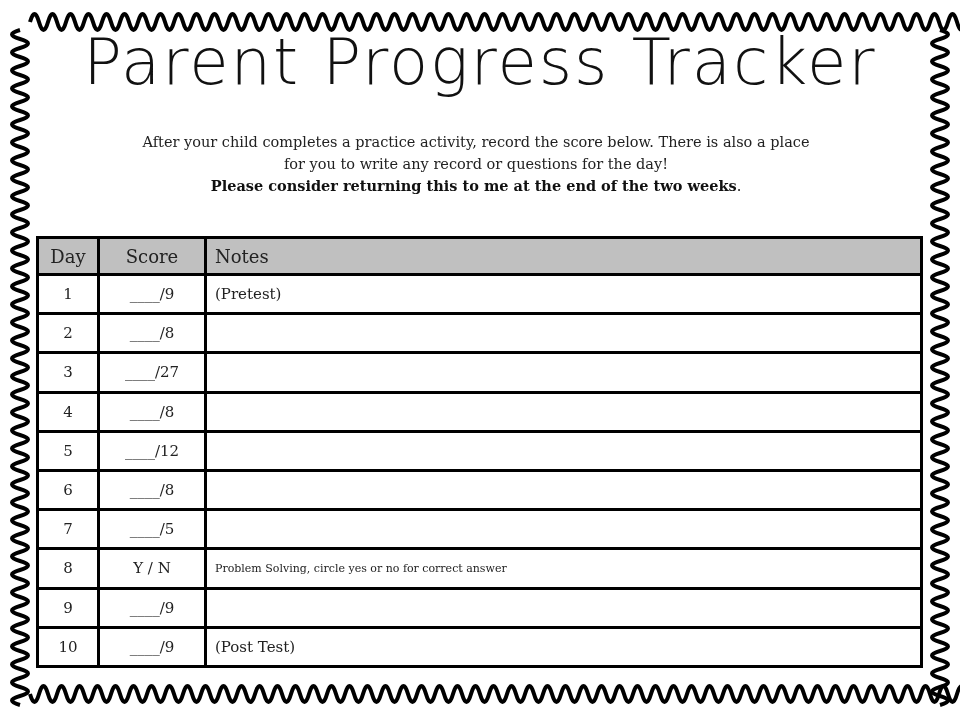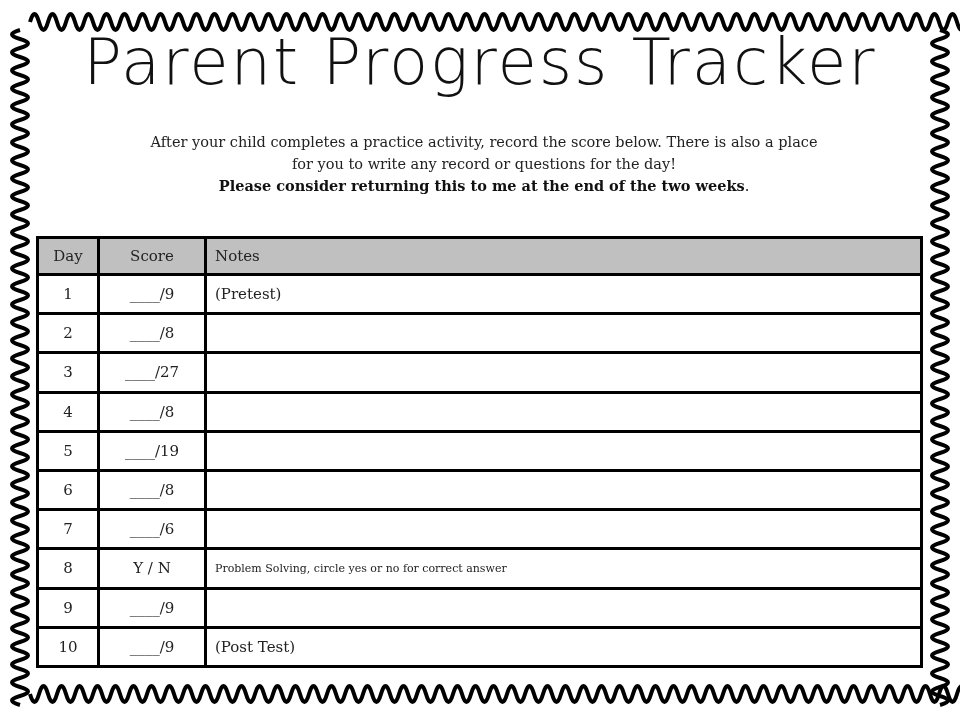--- a/index.html
+++ b/index.html
@@ -32,21 +32,21 @@
       text-align: center;
       font-family: "DejaVu Sans", sans-serif;
       font-weight: 200;
       font-size: 64px;
       letter-spacing: 2px;
       color: #111;
       line-height: 80px;
     }
     .intro {
       position: absolute;
-      left: 64px;
+      left: 56px;
       top: 132px;
       width: 840px;
       text-align: center;
       font-family: "DejaVu Serif", serif;
       font-size: 14.5px;
       color: #222;
       line-height: 21.5px;
     }
     .intro .bold {
       font-weight: bold;
@@ -64,21 +64,21 @@
       table-layout: fixed;
     }
     table.tracker th, table.tracker td {
       border: 3px solid #000;
       padding: 0;
       font-weight: normal;
     }
     table.tracker thead th {
       background: #c0c0c0;
       height: 34px;
-      font-size: 15px;
+      font-size: 18px;
     }
     table.tracker tbody td {
       height: 33px;
       font-size: 15px;
     }
     .col-day { width: 58px; text-align: center; }
     .col-score { width: 104px; text-align: center; }
     .col-notes { text-align: left; padding-left: 8px !important; }
     .notes-small { font-size: 11px !important; }
   </style>
@@ -135,31 +135,31 @@
         <td class="col-score">____/27</td>
         <td class="col-notes"></td>
       </tr>
       <tr>
         <td class="col-day">4</td>
         <td class="col-score">____/8</td>
         <td class="col-notes"></td>
       </tr>
       <tr>
         <td class="col-day">5</td>
-        <td class="col-score">____/19</td>
+        <td class="col-score">____/12</td>
         <td class="col-notes"></td>
       </tr>
       <tr>
         <td class="col-day">6</td>
         <td class="col-score">____/8</td>
         <td class="col-notes"></td>
       </tr>
       <tr>
         <td class="col-day">7</td>
-        <td class="col-score">____/6</td>
+        <td class="col-score">____/5</td>
         <td class="col-notes"></td>
       </tr>
       <tr>
         <td class="col-day">8</td>
         <td class="col-score">Y / N</td>
         <td class="col-notes notes-small">Problem Solving, circle yes or no for correct answer</td>
       </tr>
       <tr>
         <td class="col-day">9</td>
         <td class="col-score">____/9</td>

